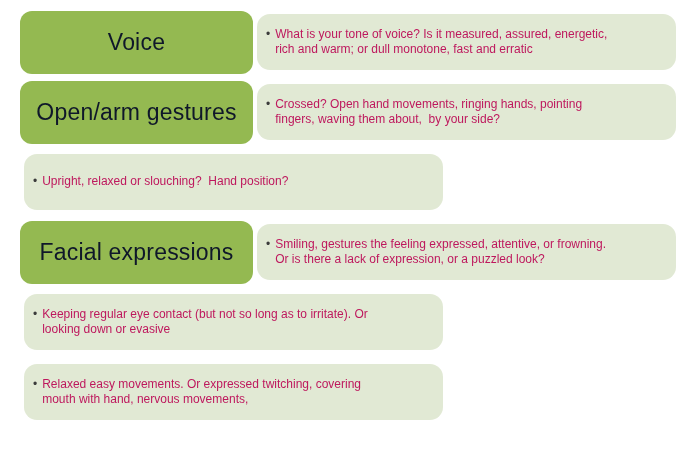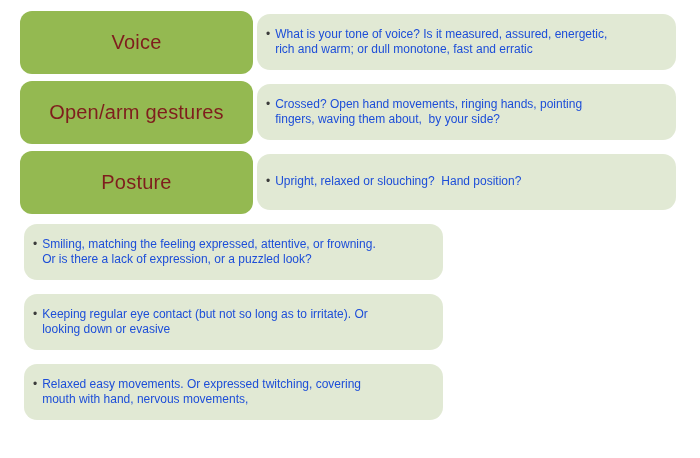--- a/index.html
+++ b/index.html
@@ -29,22 +29,22 @@
   .label-box {
     flex: none;
     width: 233px;
     background: #94B951;
     border-radius: 12px;
     display: flex;
     align-items: center;
     justify-content: center;
   }
   .label-box .label-text {
-    color: #7f1d1d;
-    font-size: 20px;
+    color: #0f172a;
+    font-size: 23px;
     letter-spacing: 0.2px;
     white-space: nowrap;
   }
   .panel {
     flex: none;
     box-sizing: border-box;
     width: 419px;
     margin: 3px 0 4px 4px;
     background: #E1E9D4;
     border-radius: 13px;
@@ -59,21 +59,21 @@
   .bullet {
     flex: none;
     font-size: 12px;
     line-height: 15.5px;
     color: #3B3B3B;
     margin-right: 5px;
   }
   .btext {
     font-size: 12px;
     line-height: 15.5px;
-    color: #1d4ed8;
+    color: #be185d;
     white-space: pre-wrap;
   }
 </style>
 </head>
 <body>
 
 <div class="diagram">
 
   <div class="row">
     <div class="label-box">
@@ -95,36 +95,36 @@
     <div class="panel">
       <div class="bullet-item">
         <span class="bullet">•</span>
         <span class="btext">Crossed? Open hand movements, ringing hands, pointing
 fingers, waving them about,  by your side?</span>
       </div>
     </div>
   </div>
 
   <div class="row">
-    <div class="label-box">
-      <span class="label-text">Posture</span>
-    </div>
     <div class="panel">
       <div class="bullet-item">
         <span class="bullet">•</span>
         <span class="btext">Upright, relaxed or slouching?  Hand position?</span>
       </div>
     </div>
   </div>
 
   <div class="row">
+    <div class="label-box">
+      <span class="label-text">Facial expressions</span>
+    </div>
     <div class="panel">
       <div class="bullet-item">
         <span class="bullet">•</span>
-        <span class="btext">Smiling, matching the feeling expressed, attentive, or frowning.
+        <span class="btext">Smiling, gestures the feeling expressed, attentive, or frowning.
 Or is there a lack of expression, or a puzzled look?</span>
       </div>
     </div>
   </div>
 
   <div class="row">
     <div class="panel">
       <div class="bullet-item">
         <span class="bullet">•</span>
         <span class="btext">Keeping regular eye contact (but not so long as to irritate). Or

